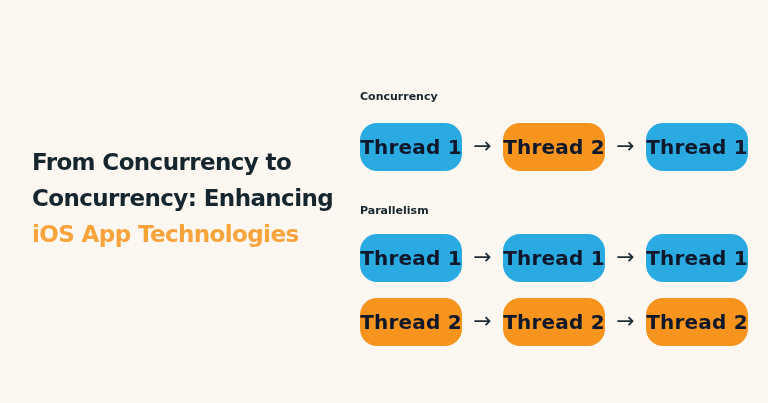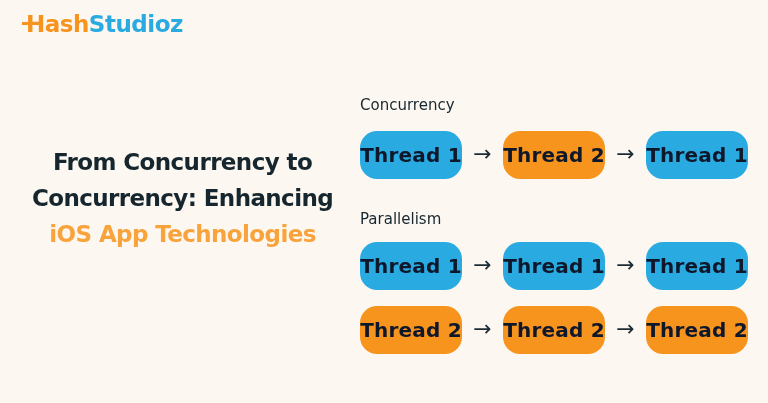--- a/index.html
+++ b/index.html
@@ -23,29 +23,29 @@
   .logo-tagline {
     font-size:7px; font-style:italic; letter-spacing:3.6px;
     color:#58595B; text-align:right; margin-top:3px; padding-right:1px;
   }
 
   
   .title {
     position:absolute; left:32px; top:144px; margin:0;
     font-size:23px; line-height:36px; letter-spacing:-0.6px; font-weight:bold;
   }
-  .title-line { display:block; white-space:nowrap;text-align:center; }
+  .title-line { display:block; white-space:nowrap; }
   .title-line.dark { color:#16262F; }
   .title-line.accent { color:#F8A33B; }
 
   
   .diagram { position:absolute; left:360px; top:88px; width:388px; }
   .section-label {
-    font-size:15px; font-weight:normal; color:#16262F;
-    line-height:18px; margin:8px 0 17px 0;
+    font-size:11px; font-weight:bold; color:#16262F;
+    line-height:18px; margin:0 0 17px 0;
   }
   .section-label.parallel { margin-top:31px; margin-bottom:14px; }
   .pill-row { display:flex; align-items:center; justify-content:space-between; }
   .pill-row.stacked { margin-top:16px; }
   .pill {
     width:102px; height:48px; border-radius:17px; flex:0 0 auto;
     display:flex; align-items:center; justify-content:center;
     color:#0f172a; font-size:20px; font-weight:bold; letter-spacing:0.2px;
     box-sizing:border-box;
   }
@@ -53,21 +53,20 @@
   .pill[data-color="orange"] { background:#F7941E;text-align:right; }
   .arrow {
     flex:1 1 auto; text-align:center;
     font-size:22px; line-height:1; color:#1B2B35; padding-bottom:2px;
   }
 </style>
 </head>
 <body>
 
 <div class="logo">
-  <div class="logo-line"><span class="brand-first">Hash</span><span class="brand-second">Studioz</span></div>
 </div>
 
 <h1 class="title">
   <span class="title-line dark">From Concurrency to</span>
   <span class="title-line dark">Concurrency: Enhancing</span>
   <span class="title-line accent">iOS App Technologies</span>
 </h1>
 
 <div class="diagram">
 

